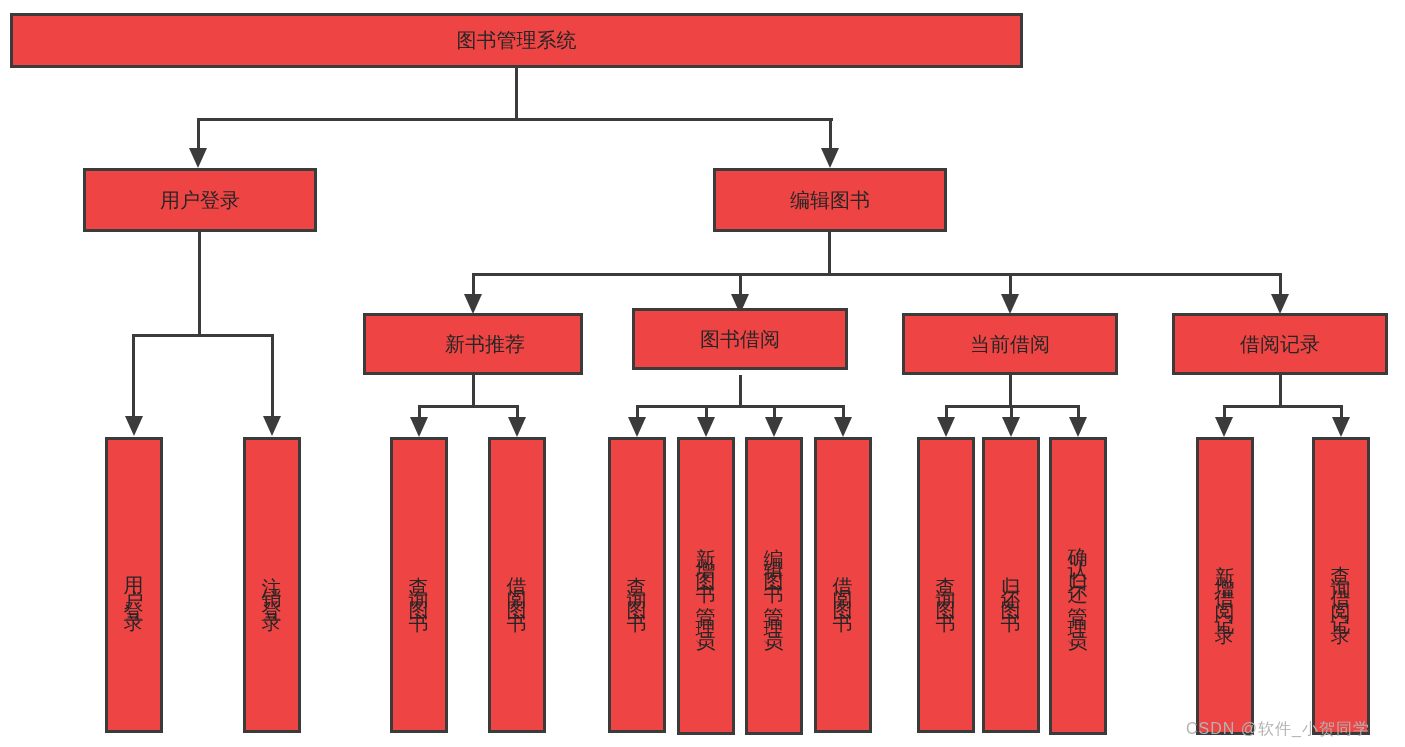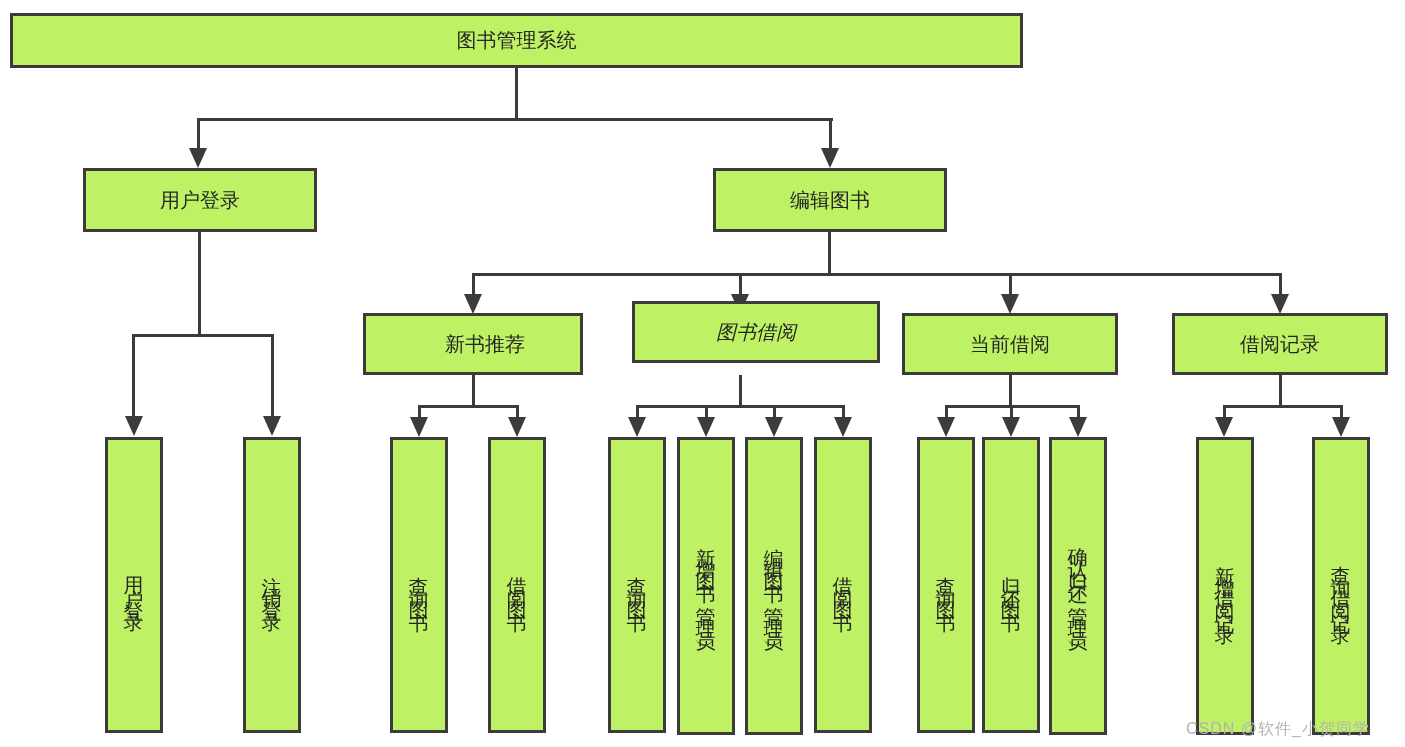--- a/index.html
+++ b/index.html
@@ -7,21 +7,21 @@
     position:relative;
     width:1405px;height:747px;
     background:#ffffff;
     overflow:hidden;
     font-family:"Liberation Sans","DejaVu Sans",sans-serif;
   }
   
   .node{
     position:absolute;
     box-sizing:border-box;
-    background:#bef264;
+    background:#ef4444;
     border:3px solid #3b3b3b;
     display:flex;
     align-items:center;
     justify-content:center;
     color:#262626;
     font-size:20px;
     z-index:2;
   }
   .node span{white-space:nowrap;}
   .node.v span{
@@ -93,21 +93,21 @@
     <div class="ah" style="left:731px;top:294px;"></div>
     <div class="l" style="left:1009px;top:273px;width:3px;height:24px;"></div>
     <div class="ah" style="left:1001px;top:294px;"></div>
     <div class="l" style="left:1279px;top:273px;width:3px;height:24px;"></div>
     <div class="ah" style="left:1271px;top:294px;"></div>
   </div>
 
   <div class="node" style="left:363px;top:313px;width:220px;height:62px;padding-left:24px;">
     <span>新书推荐</span>
   </div>
-  <div class="node" style="left:632px;top:301px;width:248px;height:62px;font-style:italic;">
+  <div class="node" style="left:632px;top:308px;width:216px;height:62px;">
     <span>图书借阅</span>
   </div>
   <div class="node" style="left:902px;top:313px;width:216px;height:62px;">
     <span>当前借阅</span>
   </div>
   <div class="node" style="left:1172px;top:313px;width:216px;height:62px;">
     <span>借阅记录</span>
   </div>
 
   <div>

